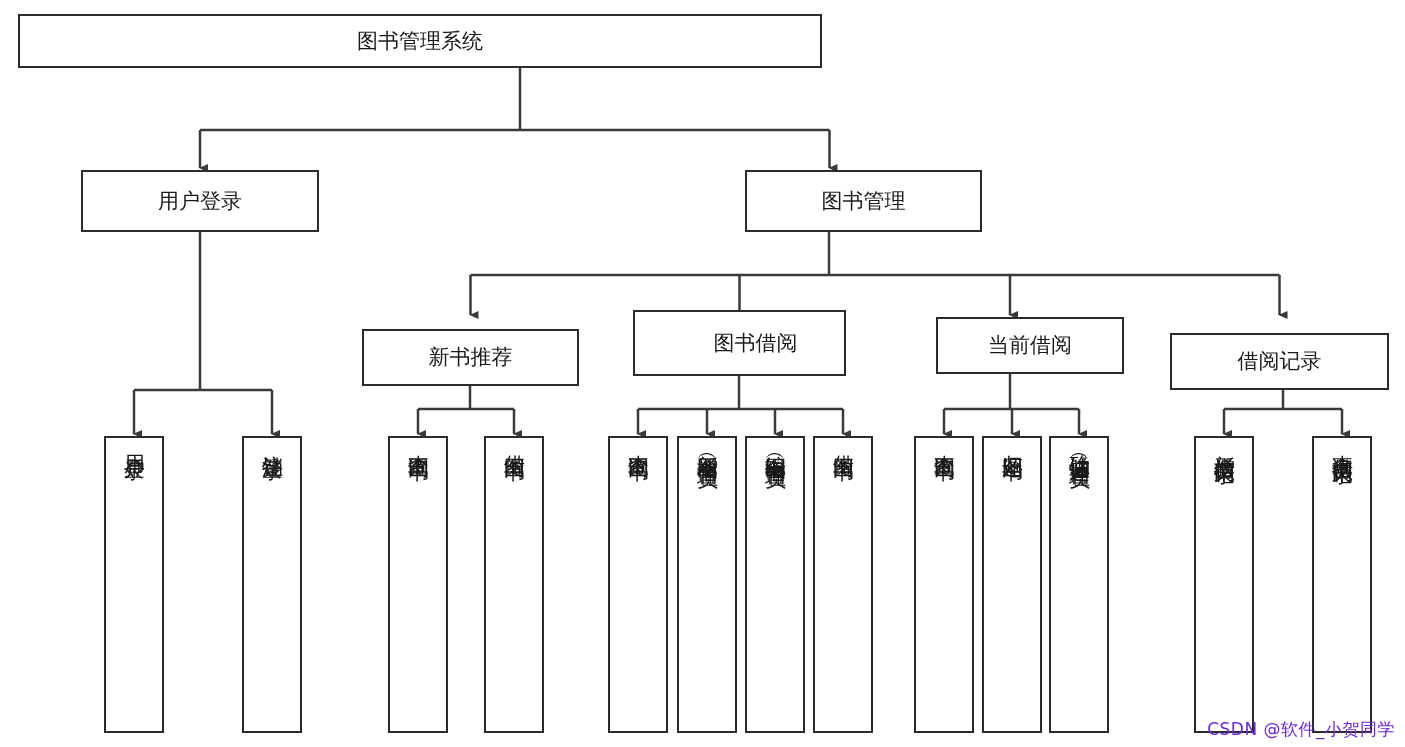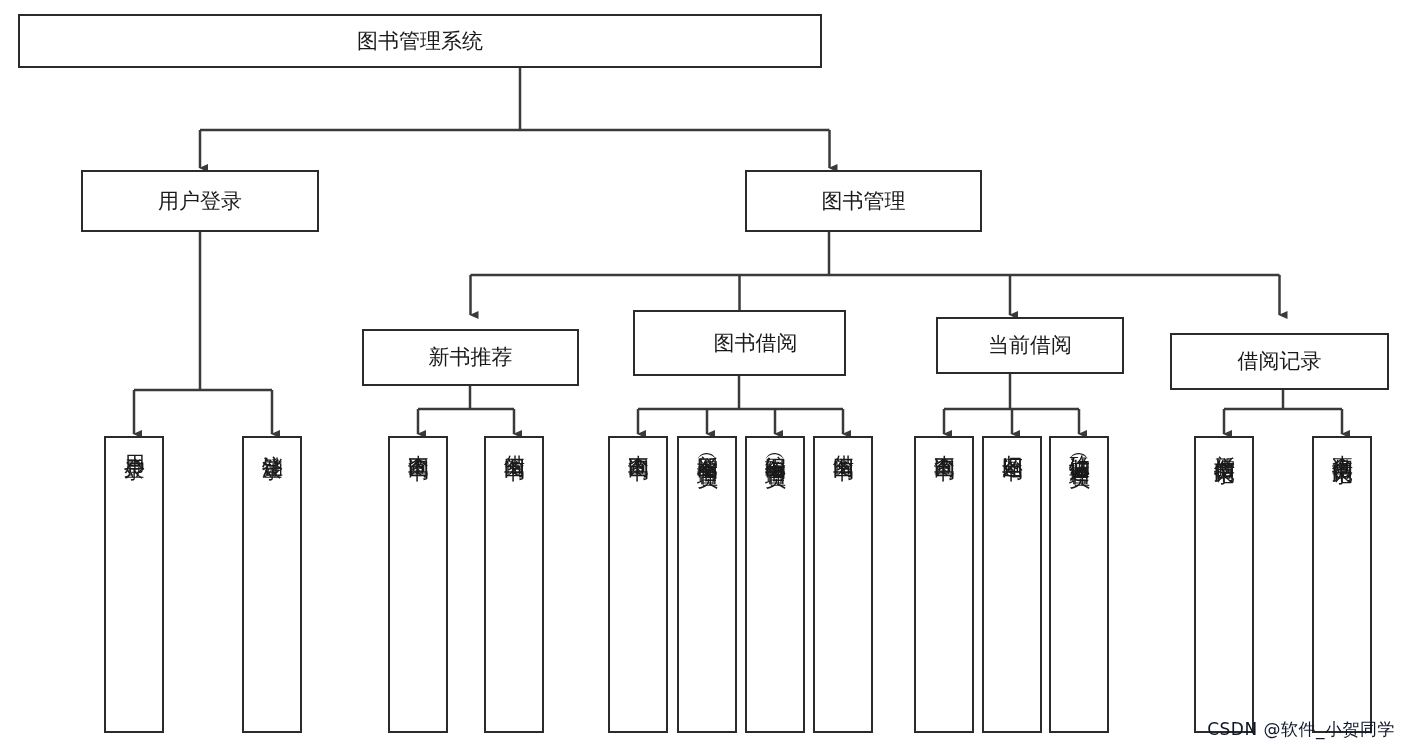--- a/index.html
+++ b/index.html
@@ -54,21 +54,21 @@
     font-size: 21px;
     letter-spacing: 2px;
     line-height: 1;
     margin: 0 auto;
   }
   .watermark {
     position: absolute;
     right: 10px;
     bottom: 6px;
     font-size: 17px;
-    color: #0f172a;
+    color: #6d28d9;
     letter-spacing: 0.5px;
     white-space: nowrap;
     pointer-events: none;
   }
 </style>
 </head>
 <body>
 
 <div id="canvas">
 

